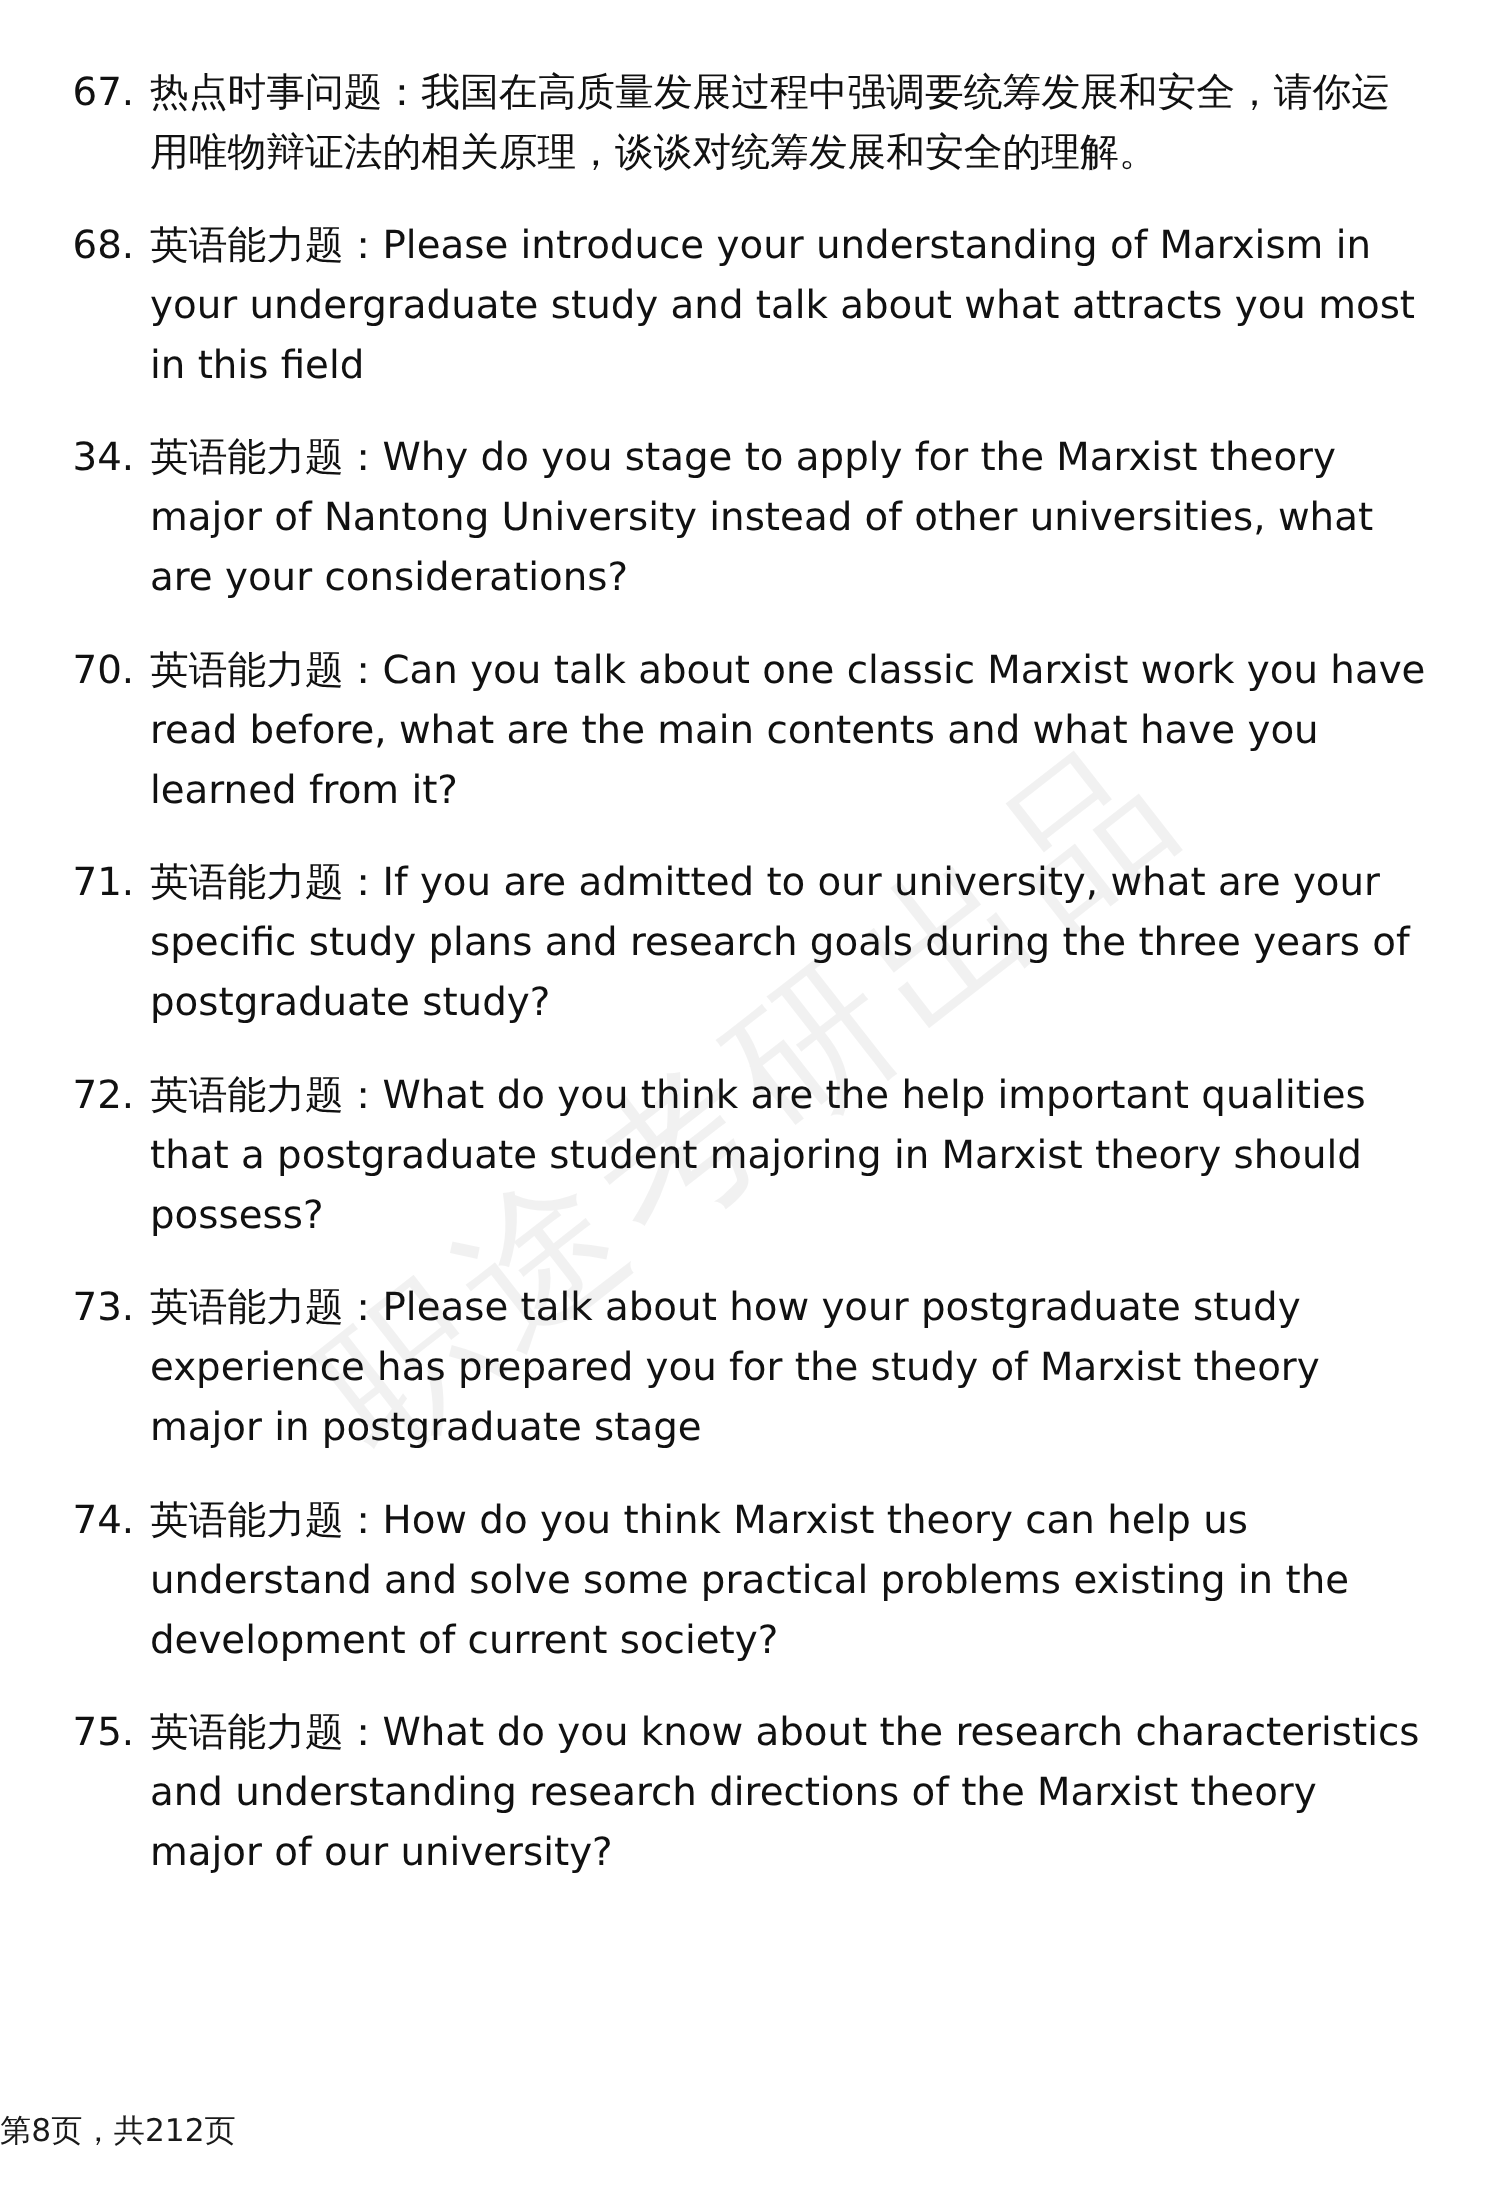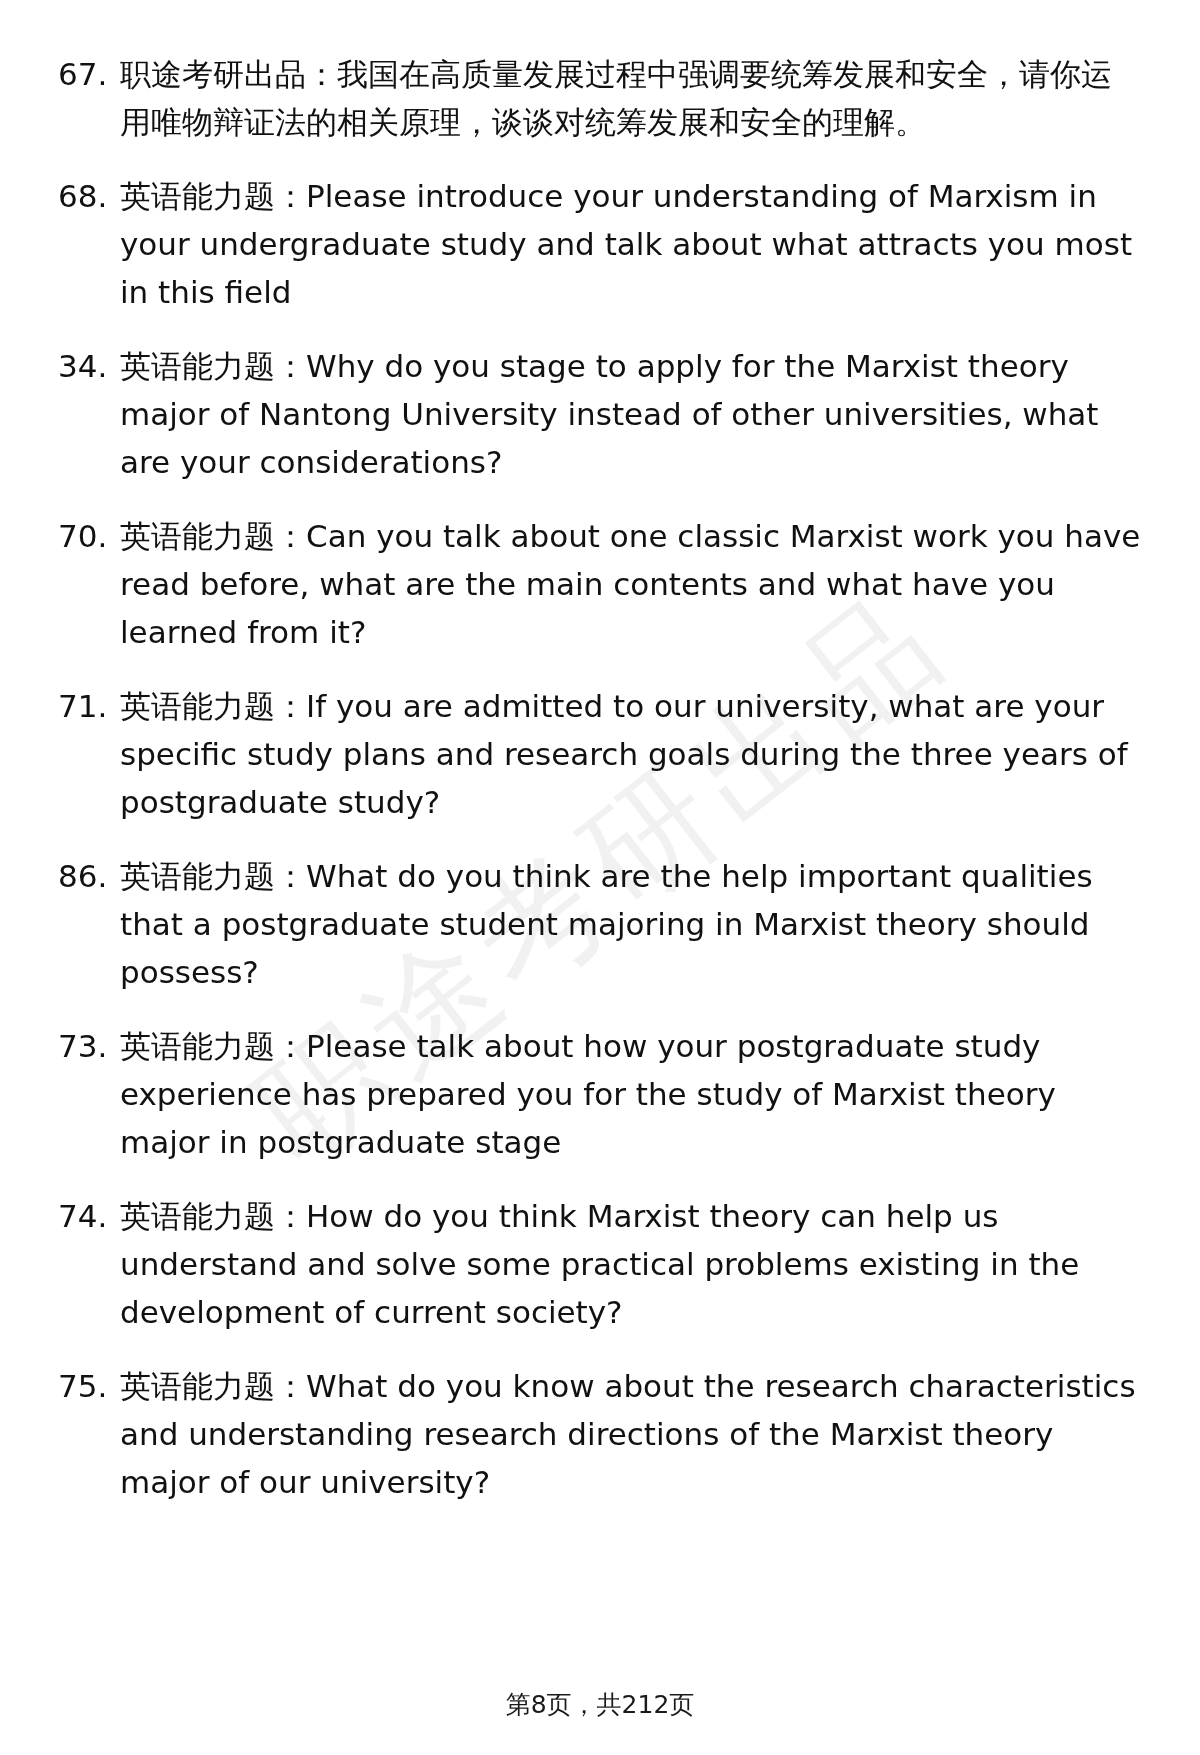--- a/index.html
+++ b/index.html
@@ -70,58 +70,57 @@
     line-height: 48px;
     color: #111111;
     text-align: left;
     word-break: break-word;
   }
   .footer {
     position: absolute;
     left: 0;
     bottom: 34px;
     width: 1200px;
-    text-align: center;
     font-size: 25px;
     color: #1a1a1a;
     z-index: 10;
   }
 </style>
 </head>
 <body>
 
 <div id="page">
 
   <div class="watermark">
     <span>职途考研出品</span>
   </div>
 
   <ul class="q-list">
     <li class="q-item">
       <div class="q-num">67.</div>
-      <div class="q-text">职途考研出品：我国在高质量发展过程中强调要统筹发展和安全，请你运用唯物辩证法的相关原理，谈谈对统筹发展和安全的理解。</div>
+      <div class="q-text">热点时事问题：我国在高质量发展过程中强调要统筹发展和安全，请你运用唯物辩证法的相关原理，谈谈对统筹发展和安全的理解。</div>
     </li>
     <li class="q-item">
       <div class="q-num">68.</div>
       <div class="q-text">英语能力题：Please introduce your understanding of Marxism in your undergraduate study and talk about what attracts you most in this field</div>
     </li>
     <li class="q-item">
       <div class="q-num">34.</div>
       <div class="q-text">英语能力题：Why do you stage to apply for the Marxist theory major of Nantong University instead of other universities, what are your considerations?</div>
     </li>
     <li class="q-item">
       <div class="q-num">70.</div>
       <div class="q-text">英语能力题：Can you talk about one classic Marxist work you have read before, what are the main contents and what have you learned from it?</div>
     </li>
     <li class="q-item">
       <div class="q-num">71.</div>
       <div class="q-text">英语能力题：If you are admitted to our university, what are your specific study plans and research goals during the three years of postgraduate study?</div>
     </li>
     <li class="q-item">
-      <div class="q-num">86.</div>
+      <div class="q-num">72.</div>
       <div class="q-text">英语能力题：What do you think are the help important qualities that a postgraduate student majoring in Marxist theory should possess?</div>
     </li>
     <li class="q-item">
       <div class="q-num">73.</div>
       <div class="q-text">英语能力题：Please talk about how your postgraduate study experience has prepared you for the study of Marxist theory major in postgraduate stage</div>
     </li>
     <li class="q-item">
       <div class="q-num">74.</div>
       <div class="q-text">英语能力题：How do you think Marxist theory can help us understand and solve some practical problems existing in the development of current society?</div>
     </li>

